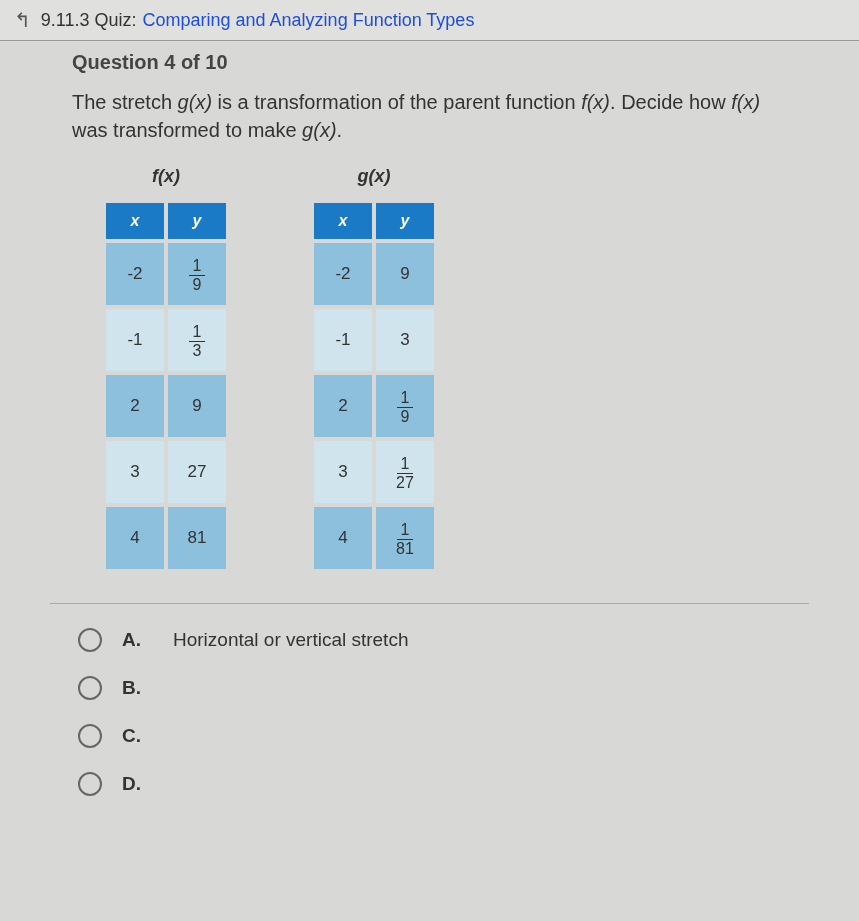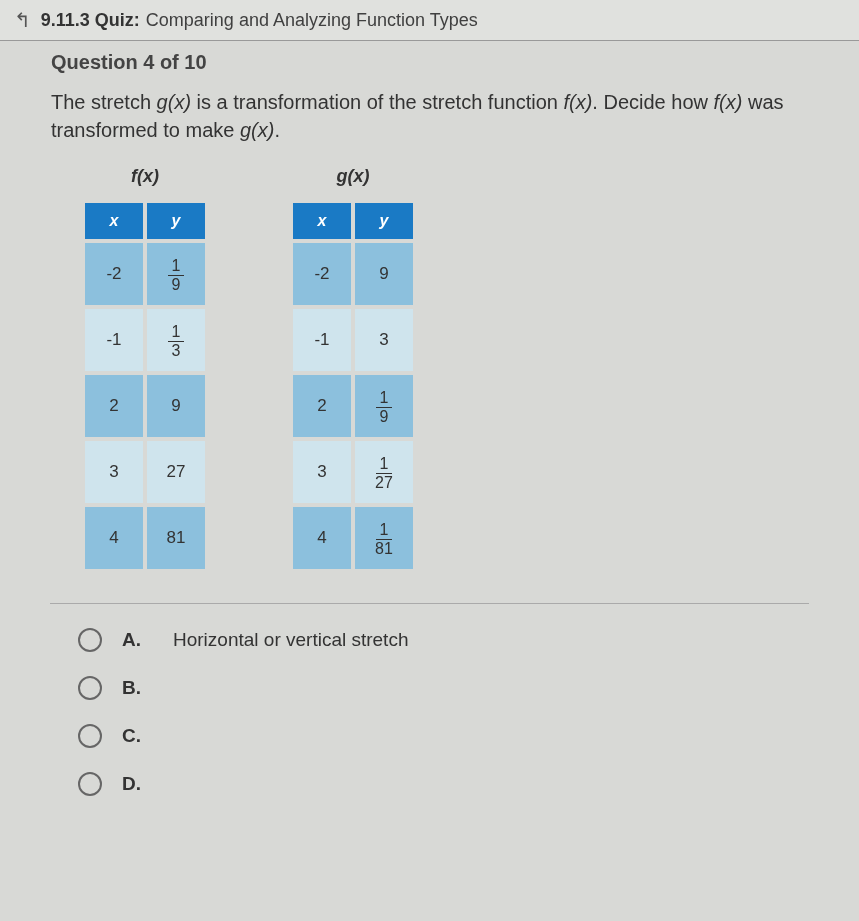--- a/index.html
+++ b/index.html
@@ -11,23 +11,23 @@
     color: #333;
   }
   .header {
     display: flex;
     align-items: center;
     padding: 8px 14px;
     border-bottom: 1px solid #999;
     background: #e0e1de;
   }
   .back-arrow { font-size: 20px; color: #555; margin-right: 10px; cursor: pointer; }
-  .quiz-label { font-weight: bold; margin-right: 6px; font-size: 18px; }
-  .quiz-title { color: #404040; font-size: 18px; }
-  .content { padding: 0 51px; }
+  .quiz-label { font-weight: normal; margin-right: 6px; font-size: 18px; }
+  .quiz-title { color: #1d4ed8; font-size: 18px; }
+  .content { padding: 0 72px; }
   .question-num { font-weight: bold; font-size: 20px; margin: 10px 0 14px 0; color:#444; }
   .prompt { font-size: 20px; line-height: 1.4; margin-bottom: 22px; }
   .prompt i { font-style: italic; }
 
   .tables-row { display: flex; gap: 80px; margin-left: 30px; margin-bottom: 30px; }
   .tbl-block { display: flex; flex-direction: column; align-items: center; }
   .tbl-title { font-weight: bold; font-style: italic; font-size: 18px; margin-bottom: 12px; }
   table { border-collapse: separate; border-spacing: 4px; }
   th {
     background: #1a7ac5;
@@ -68,21 +68,21 @@
 
 <div class="header">
   <span class="back-arrow">↰</span>
   <span class="quiz-label"><span>9.11.3</span> <span>Quiz:</span></span>
   <span class="quiz-title">Comparing and Analyzing Function Types</span>
 </div>
 
 <div class="content">
   <div class="question-num">Question 4 of 10</div>
   <div class="prompt">
-    <span>The stretch </span><i>g(x)</i><span> is a transformation of the stretch function </span><i>f(x)</i><span>. Decide how </span><i>f(x)</i><span> was transformed to make </span><i>g(x)</i><span>.</span>
+    <span>The stretch </span><i>g(x)</i><span> is a transformation of the parent function </span><i>f(x)</i><span>. Decide how </span><i>f(x)</i><span> was transformed to make </span><i>g(x)</i><span>.</span>
   </div>
 
   <div class="tables-row">
 
     <div class="tbl-block">
       <div class="tbl-title">f(x)</div>
       <table>
         <tbody>
             <tr>
               <th>x</th>

